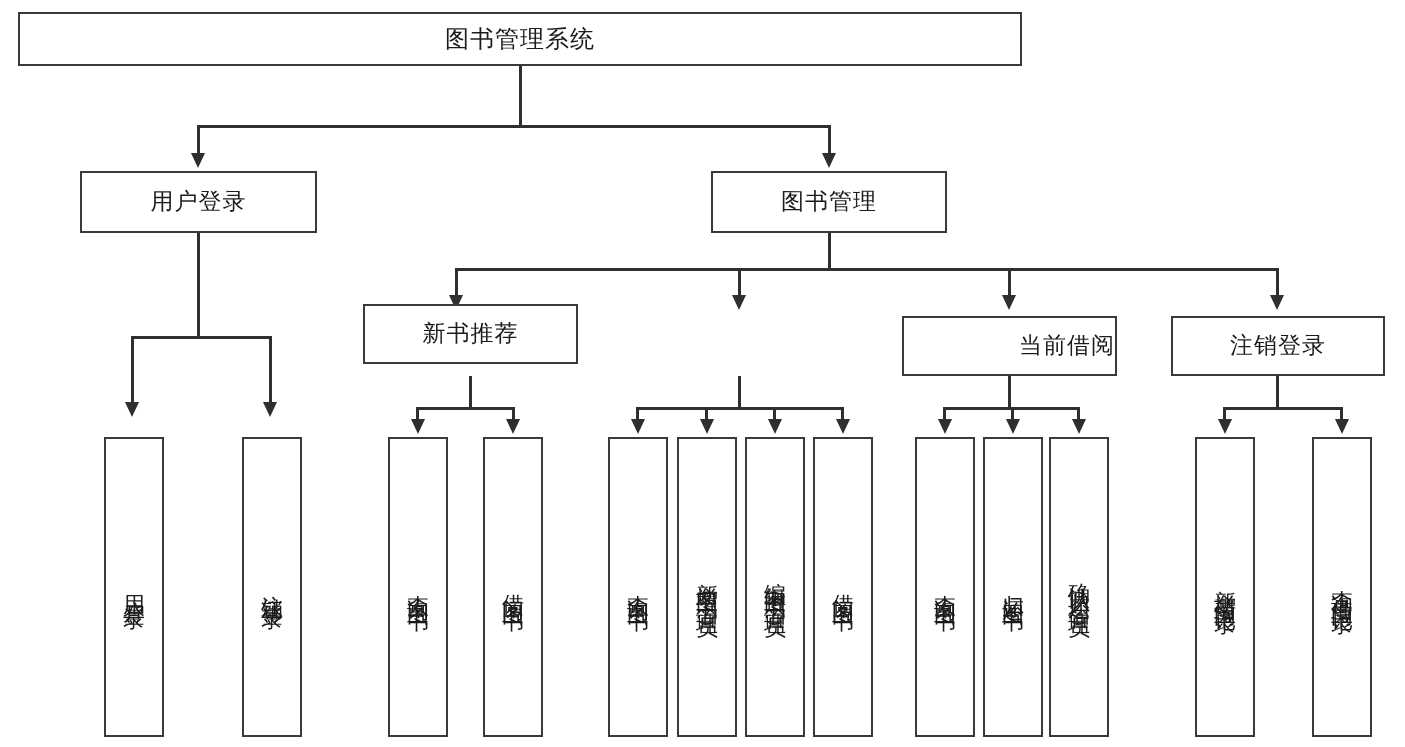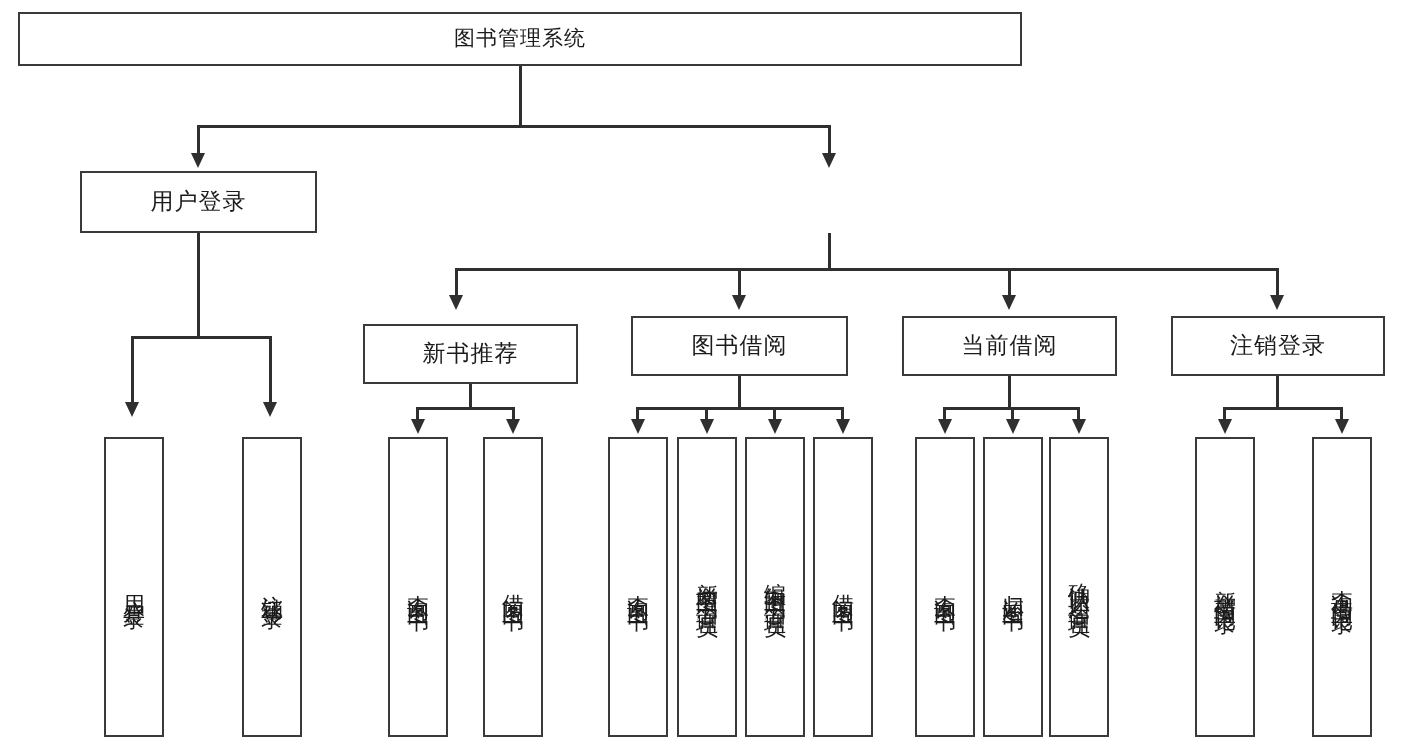--- a/index.html
+++ b/index.html
@@ -20,21 +20,21 @@
   .node-label{
     display:block;
     text-align:center;
     line-height:1.12;
     white-space:nowrap;
   }
   .h-node .node-label{
     font-size:23px;
     letter-spacing:1px;
   }
-  .root .node-label{font-size:21px;letter-spacing:1px;}
+  .root .node-label{font-size:24px;letter-spacing:1px;}
 
   
   .v-node{
     align-items:center;
     justify-content:center;
   }
   .v-node .node-label{
     writing-mode:vertical-rl;
     text-orientation:upright;
     font-size:22px;
@@ -140,28 +140,28 @@
   <div class="line vline" style="left:1340px;top:407px;height:14px;"></div>
   <div class="arrow" style="left:1335px;top:419px;"></div>
 
   <div class="node h-node root" style="left:18px;top:12px;width:1004px;height:54px;">
     <span class="node-label">图书管理系统</span>
   </div>
 
   <div class="node h-node" style="left:80px;top:171px;width:237px;height:62px;">
     <span class="node-label">用户登录</span>
   </div>
-
-  <div class="node h-node" style="left:363px;top:324px;width:215px;height:60px;">
+  <div class="node h-node" style="left:711px;top:171px;width:236px;height:62px;">
+    <span class="node-label">图书管理</span>
+  </div>
+
+  <div class="node h-node" style="left:363px;top:304px;width:215px;height:60px;">
     <span class="node-label">新书推荐</span>
   </div>
-  <div class="node h-node" style="left:631px;top:316px;width:217px;height:60px;">
-    <span class="node-label">图书借阅</span>
-  </div>
-  <div class="node h-node" style="left:902px;top:316px;width:215px;height:60px;">
+  <div class="node h-node" style="left:902px;top:316px;width:215px;height:60px;justify-content:flex-end;">
     <span class="node-label">当前借阅</span>
   </div>
   <div class="node h-node" style="left:1171px;top:316px;width:214px;height:60px;">
     <span class="node-label">注销登录</span>
   </div>
 
   <div class="node v-node" style="left:104px;top:437px;width:60px;height:300px;">
     <span class="node-label">用户登录</span>
   </div>
   <div class="node v-node" style="left:242px;top:437px;width:60px;height:300px;">

